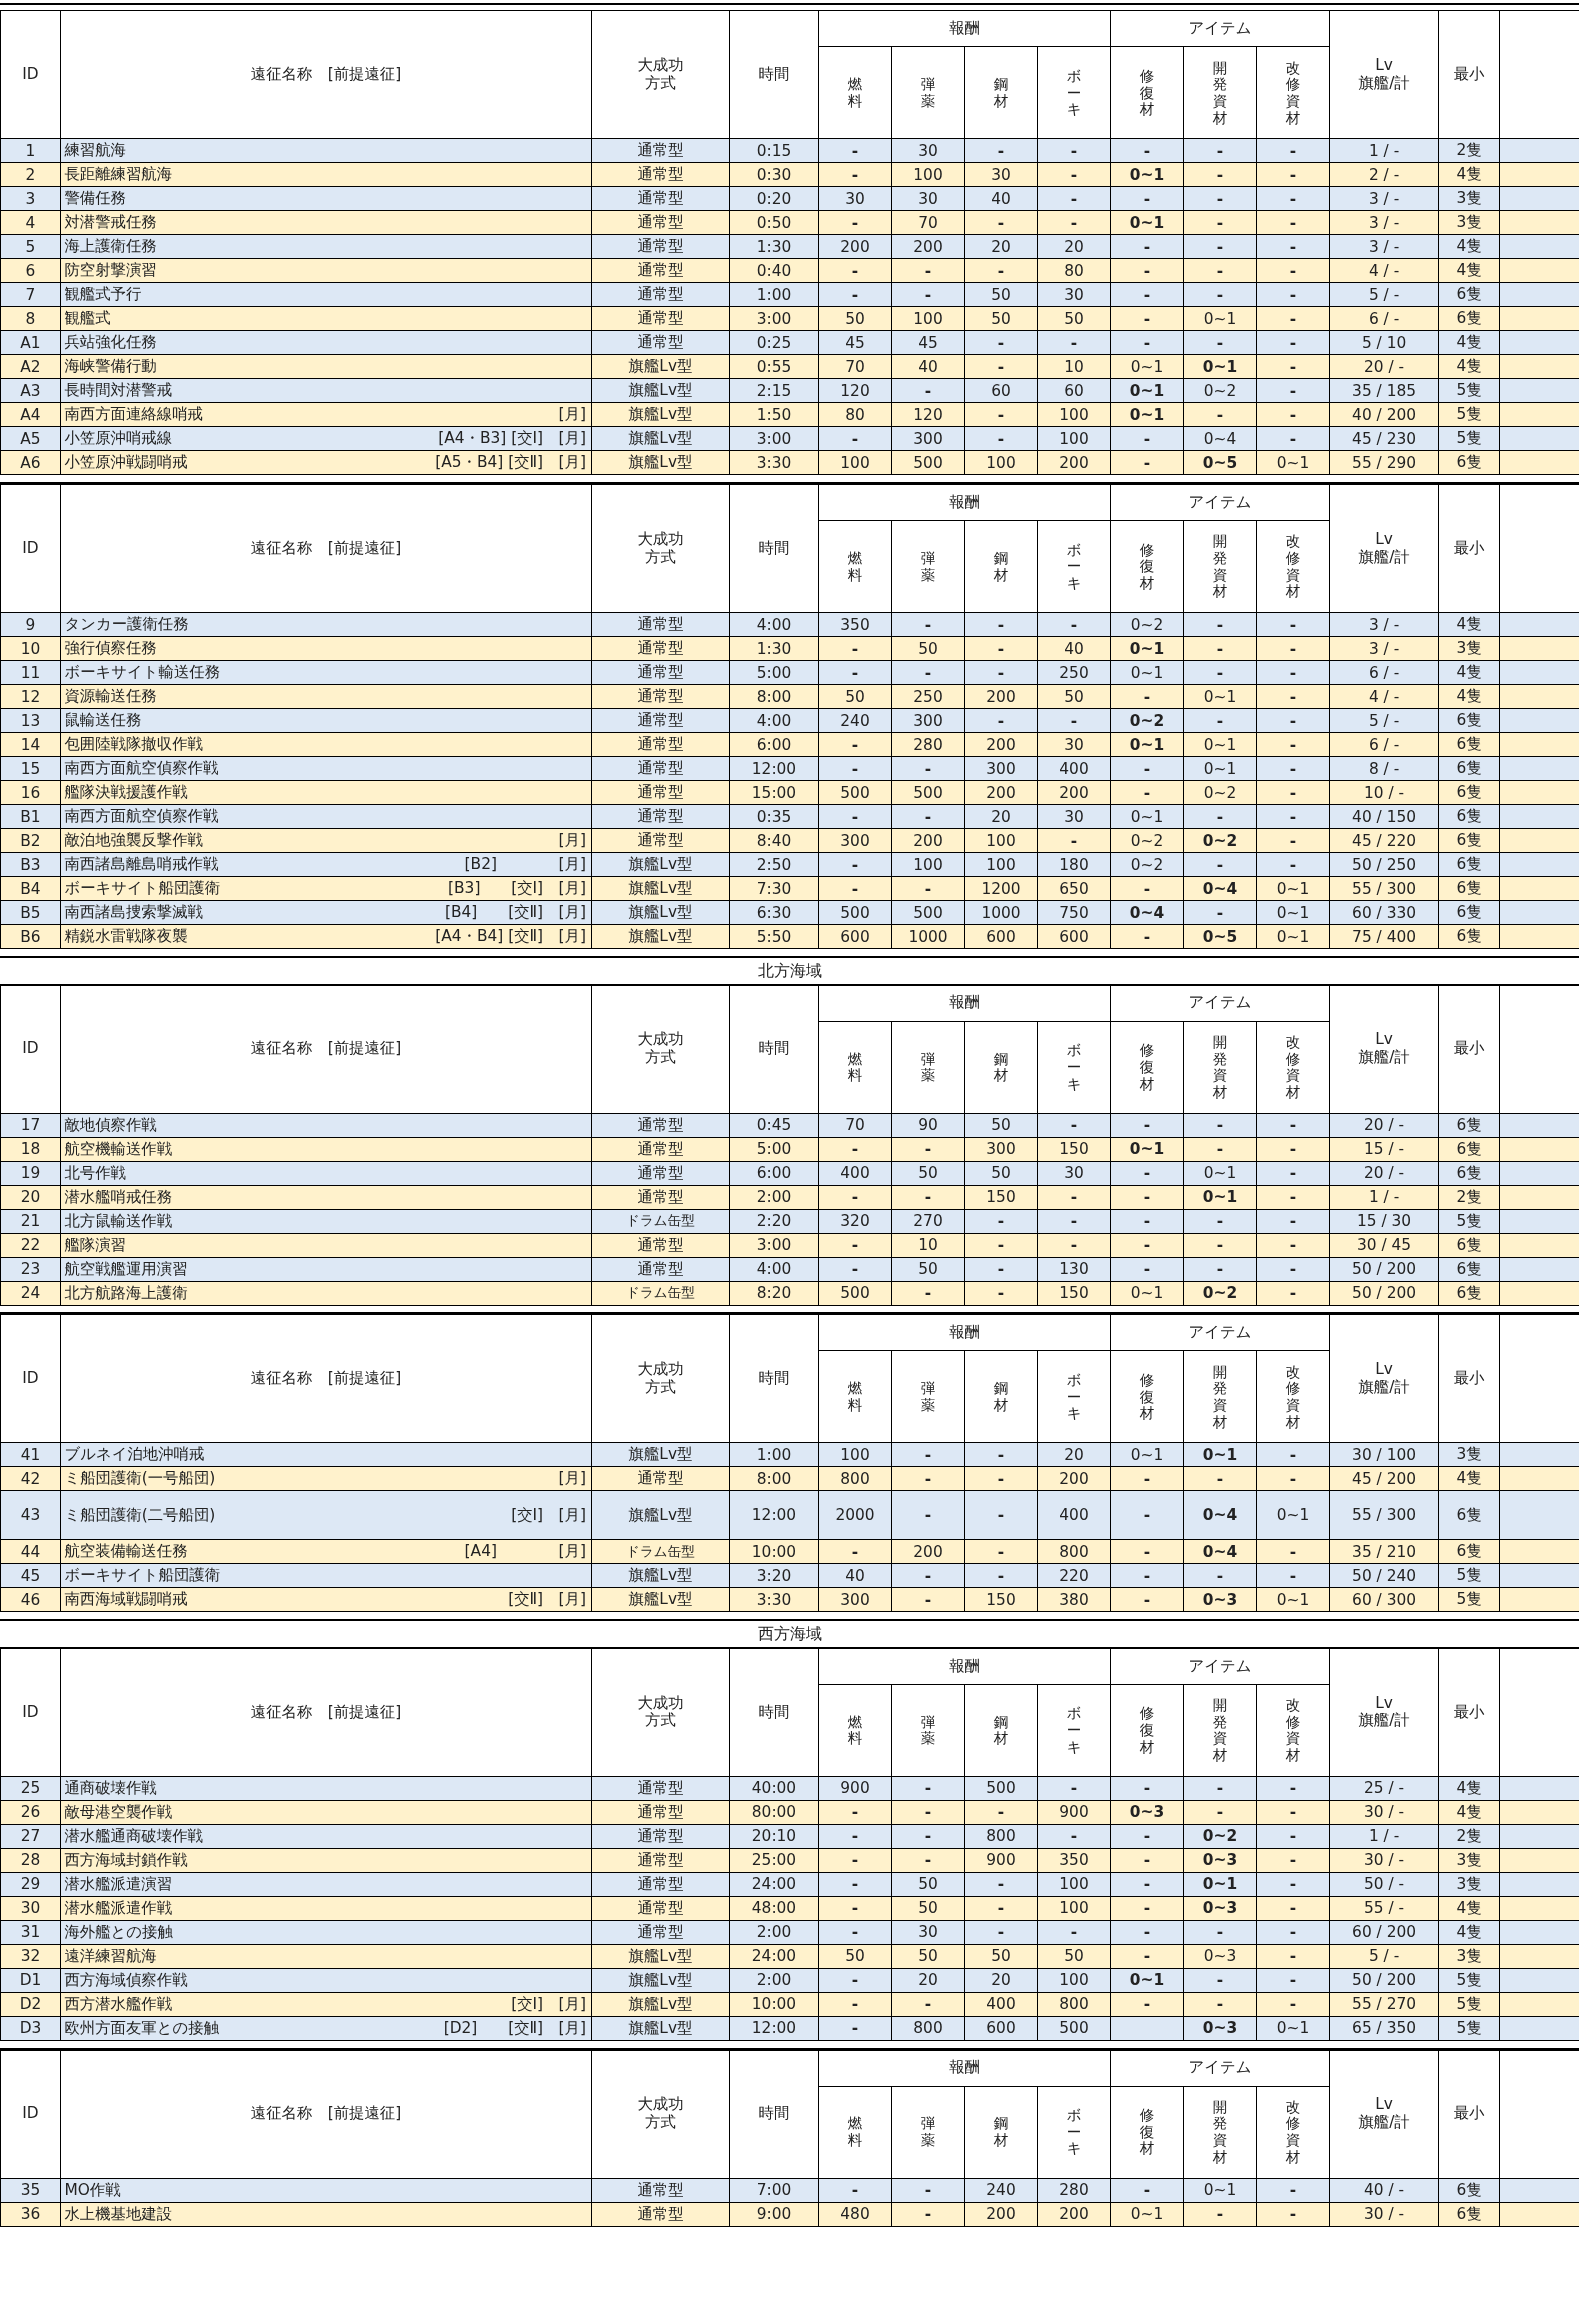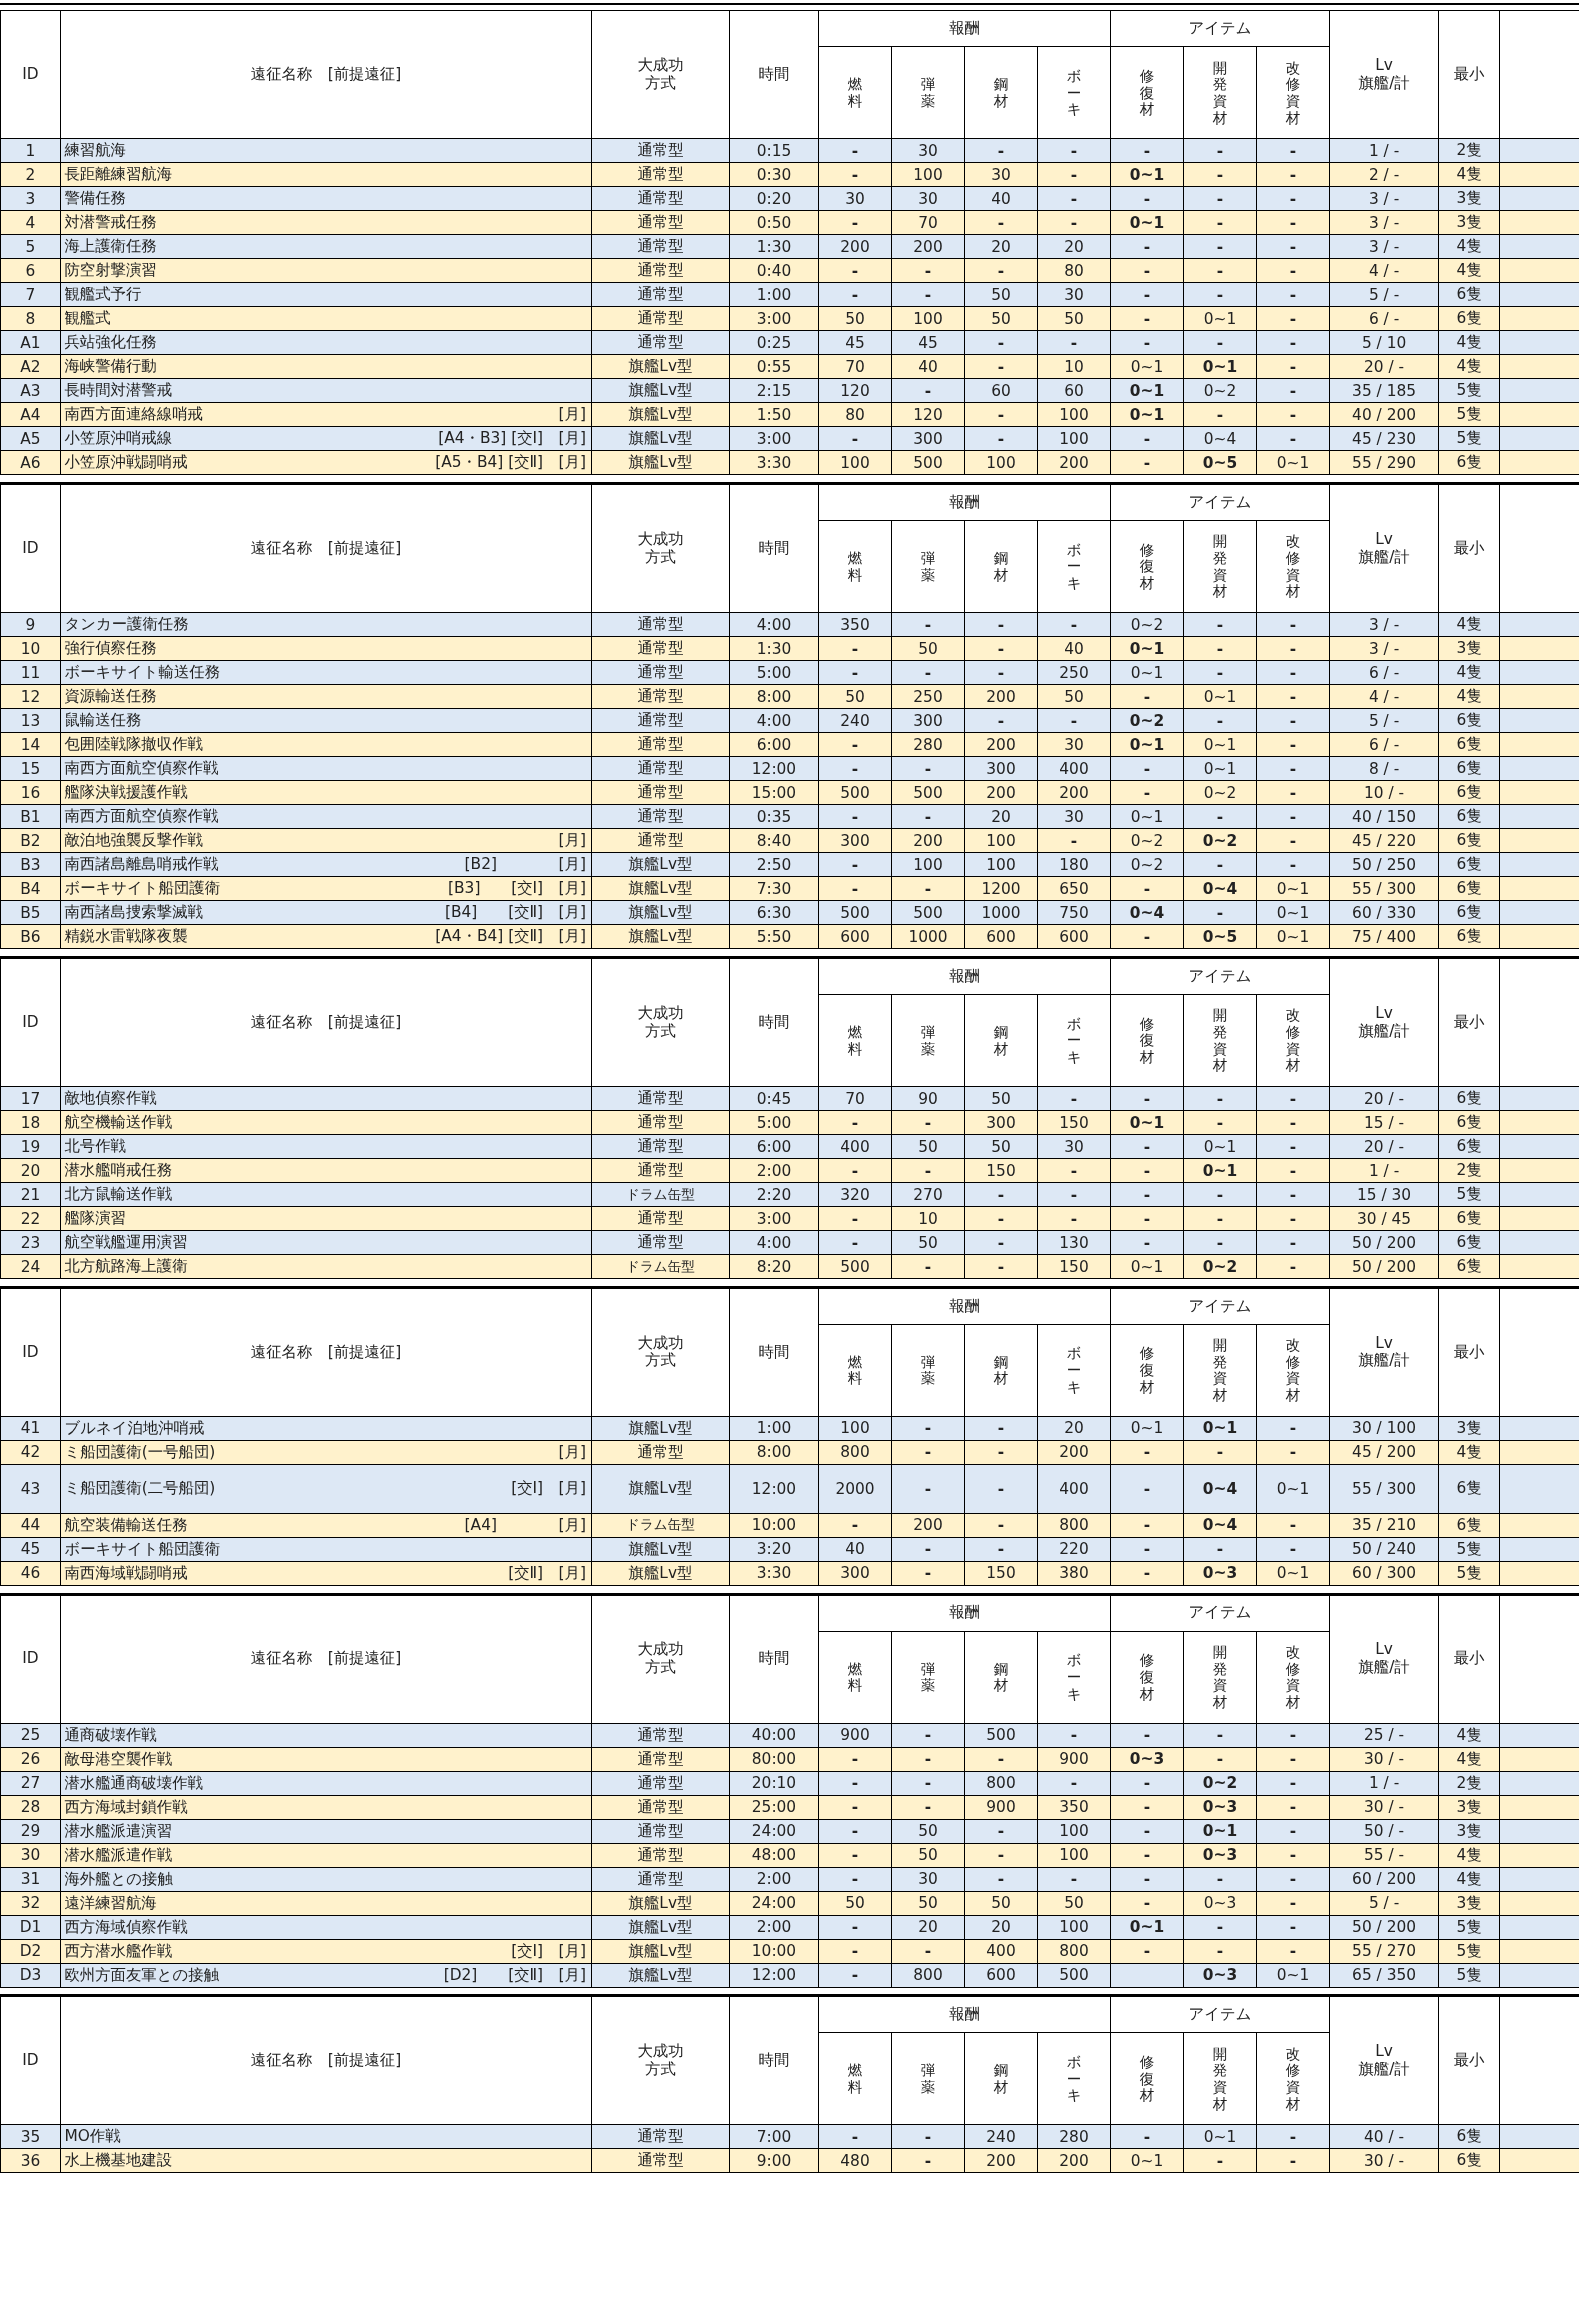--- a/index.html
+++ b/index.html
@@ -571,20 +571,21 @@
               <td>75 / 400</td>
               <td>6隻</td>
               <td class="ship">軽()1・駆5</td>
             </tr>
           </tbody>
     </table>
     <div class="gap"></div>
   </section>
 
   <section class="region">
+    <div class="region-title">北方海域</div>
     <table>
       <colgroup>
         <col style="width:60px">
             <col style="width:531px">
             <col style="width:138px">
             <col style="width:89px">
         <col style="width:73px">
             <col style="width:73px">
             <col style="width:73px">
             <col style="width:73px">
@@ -893,20 +894,21 @@
               <td>60 / 300</td>
               <td>5隻</td>
               <td class="ship"></td>
             </tr>
           </tbody>
     </table>
     <div class="gap"></div>
   </section>
 
   <section class="region">
+    <div class="region-title">西方海域</div>
     <table>
       <colgroup>
         <col style="width:60px">
             <col style="width:531px">
             <col style="width:138px">
             <col style="width:89px">
         <col style="width:73px">
             <col style="width:73px">
             <col style="width:73px">
             <col style="width:73px">

